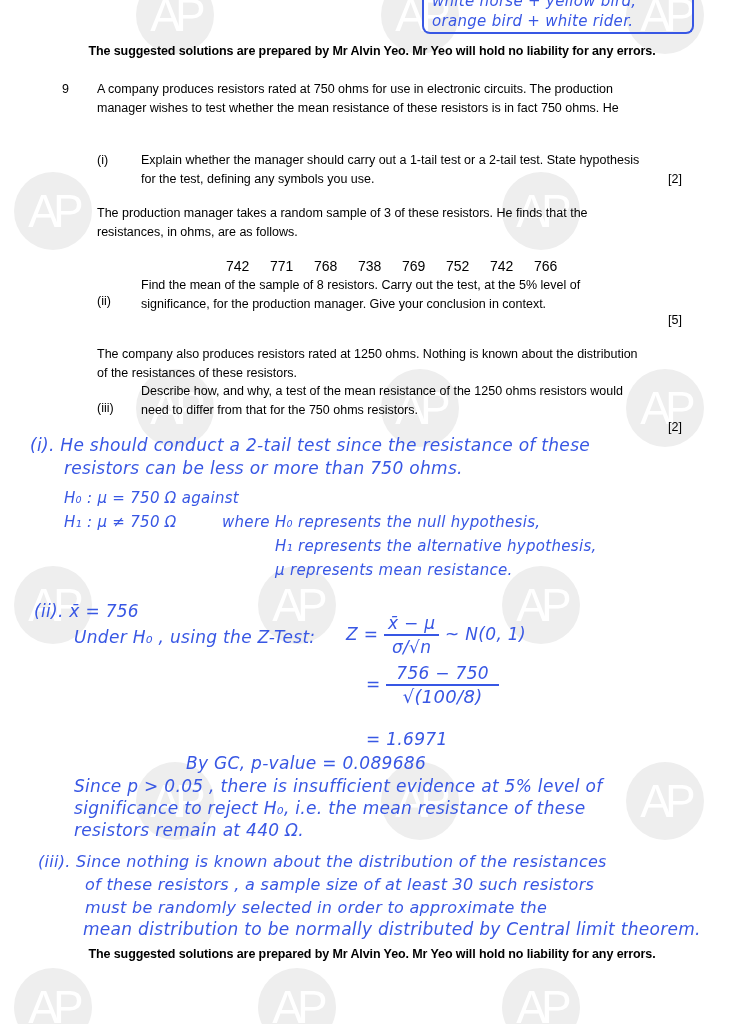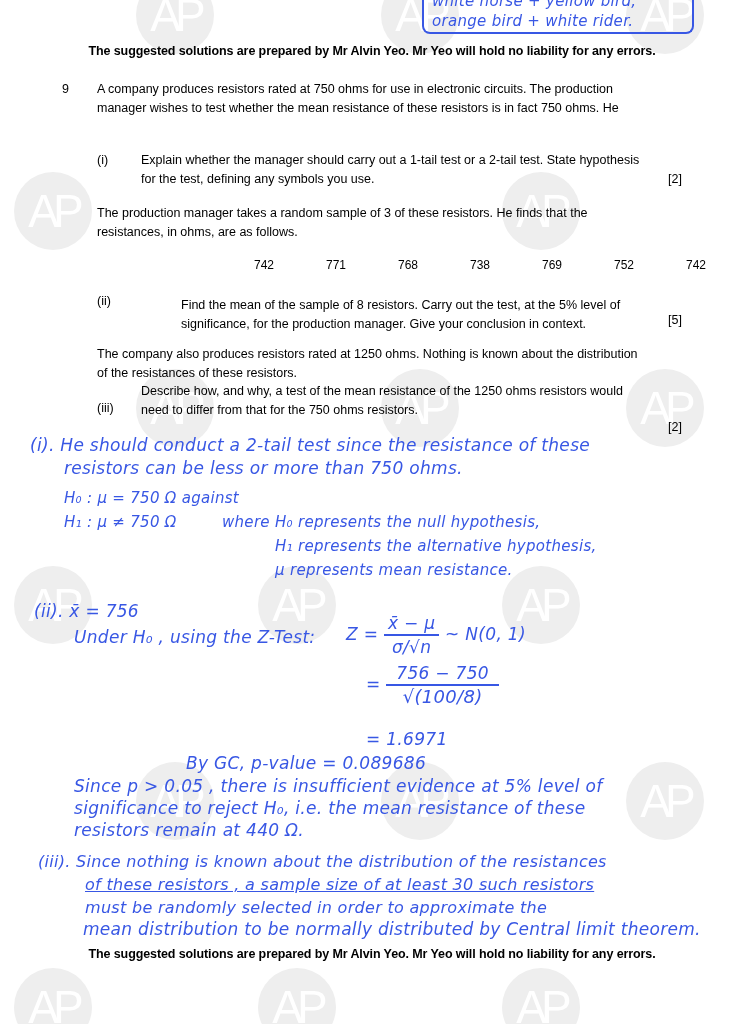--- a/index.html
+++ b/index.html
@@ -22,21 +22,21 @@
       left: 0; width: 744px; text-align: center;
       font-size: 12.5px; font-weight: bold; letter-spacing: -0.1px;
     }
     .print { font-size: 12.5px; line-height: 19px; }
     .qnum { left: 62px; }
     .ind1 { left: 97px; width: 590px; }
     .label { left: 97px; }
     .ind2 { left: 141px; width: 545px; }
     .marks { right: 62px; }
     .data-row { left: 226px; display: flex; gap: 0; }
-    .data-row span { display: inline-block; width: 44px; font-size: 12px; margin-left: 28px; }
+    .data-row span { display: inline-block; width: 44px; font-size: 14px; }
     .hw {
       color: #3857e4; font-family: "DejaVu Sans", sans-serif;
       font-style: oblique; font-size: 17px; line-height: 22px;
       white-space: nowrap; letter-spacing: 0.3px;
     }
     .hw-small { font-size: 15px; }
     .frac { display: inline-block; vertical-align: middle; text-align: center; }
     .frac .num { display: block; border-bottom: 2px solid #3857e4; padding: 0 4px; }
     .frac .den { display: block; }
     .bracket-box {
@@ -129,21 +129,21 @@
   <span>771</span>
   <span>768</span>
   <span>738</span>
   <span>769</span>
   <span>752</span>
   <span>742</span>
   <span>766</span>
 </div>
 
 <div class="layer print label" style="top:292px;">(ii)</div>
-<div class="layer print ind2" style="top:296px;margin-left:40px;">
+<div class="layer print ind2" style="top:276px;">
   <div>Find the mean of the sample of 8 resistors. Carry out the test, at the 5% level of</div>
   <div>significance, for the production manager. Give your conclusion in context.</div>
 </div>
 <div class="layer print marks" style="top:311px;">[5]</div>
 
 <div class="layer print ind1" style="top:345px;">
   <div>The company also produces resistors rated at 1250 ohms. Nothing is known about the distribution</div>
   <div>of the resistances of these resistors.</div>
 </div>
 
@@ -179,17 +179,17 @@
     <span class="den" style="font-size:18px;">√(100/8)</span>
   </span>
 </div>
 <div class="layer hw" style="left:366px;top:728px;">= 1.6971</div>
 <div class="layer hw" style="left:186px;top:752px;">By GC, p-value = 0.089686</div>
 <div class="layer hw" style="left:74px;top:775px;">Since p &gt; 0.05 , there is insufficient evidence at 5% level of</div>
 <div class="layer hw" style="left:74px;top:797px;">significance to reject H₀, i.e. the mean resistance of these</div>
 <div class="layer hw" style="left:74px;top:819px;">resistors remain at 440 Ω.</div>
 
 <div class="layer hw" style="left:38px;top:851px;font-size:16px;">(iii). Since nothing is known about the distribution of the resistances</div>
-<div class="layer hw" style="left:85px;top:874px;font-size:16px;text-decoration:underline;">of these resistors , a sample size of at least 30 such resistors</div>
+<div class="layer hw" style="left:85px;top:874px;font-size:16px;">of these resistors , a sample size of at least 30 such resistors</div>
 <div class="layer hw" style="left:85px;top:897px;font-size:16px;">must be randomly selected in order to approximate the</div>
 <div class="layer hw" style="left:83px;top:918px;font-size:17px;">mean distribution to be normally distributed by Central limit theorem.</div>
 
 <div class="layer disclaimer" style="top:947px;">The suggested solutions are prepared by Mr Alvin Yeo. Mr Yeo will hold no liability for any errors.</div>
 
 </body></html>

